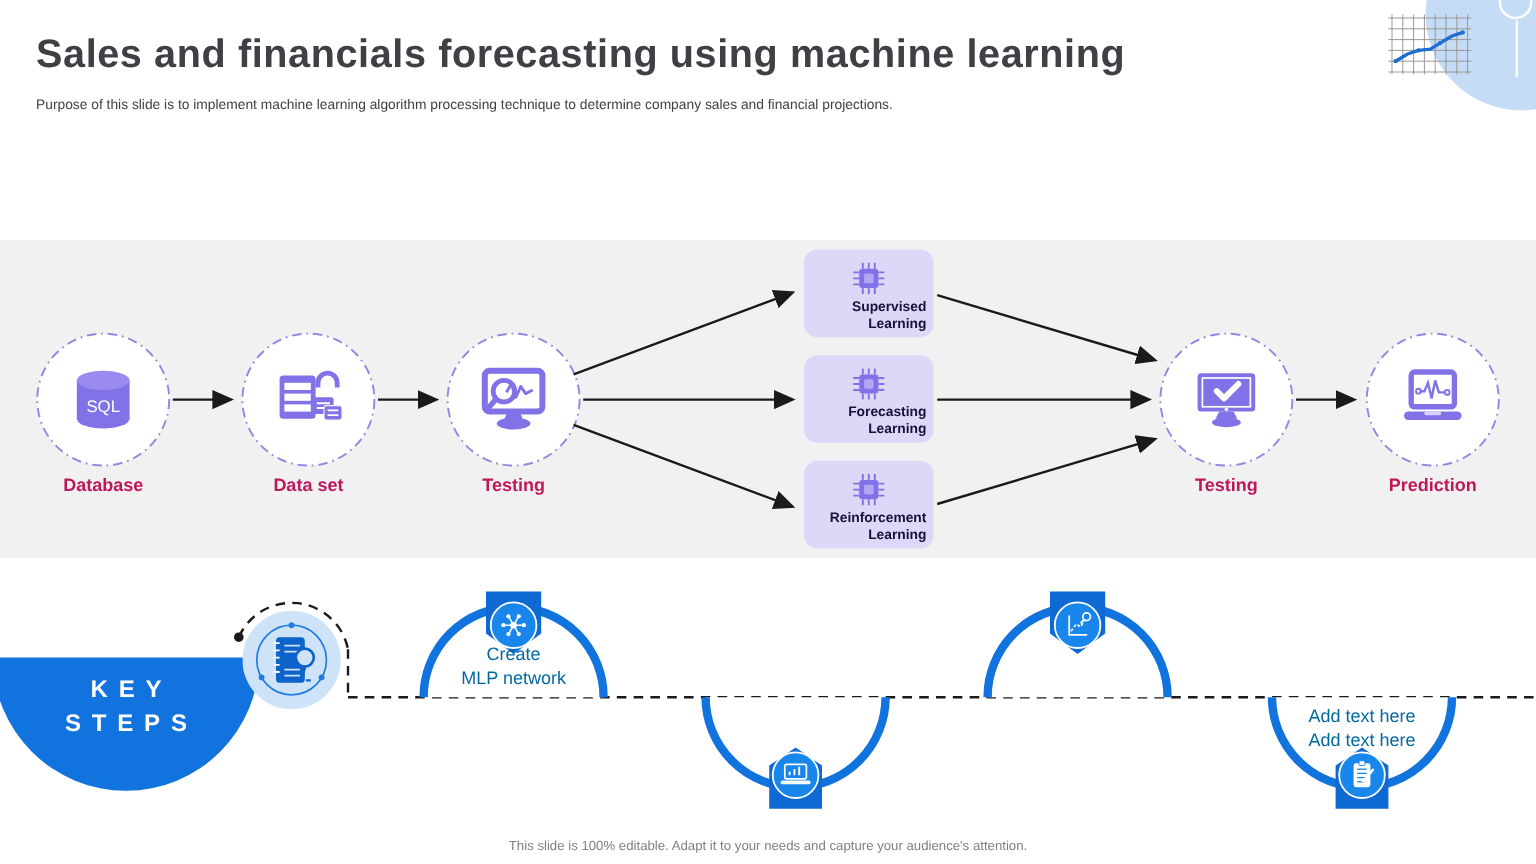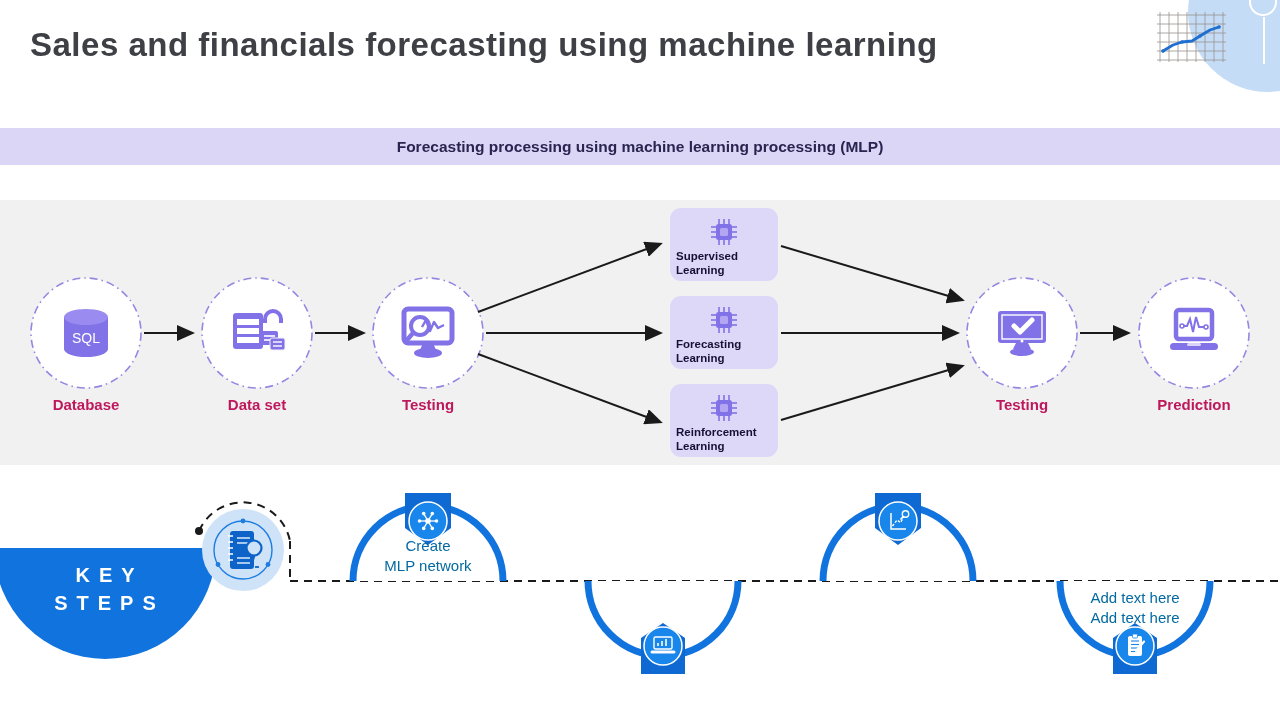--- a/index.html
+++ b/index.html
@@ -19,21 +19,21 @@
   
   .flow-band{position:absolute;left:0;top:200px;width:1280px;height:265px;background:#f2f1f2;}
   .flow-band svg.layer{position:absolute;left:0;top:0;}
   .node-icon{position:absolute;width:64px;height:64px;top:101px;}
   .node-label{position:absolute;top:196px;width:140px;text-align:center;
     font-size:15px;font-weight:bold;color:#be185d;}
   .branch-box{position:absolute;left:670px;width:108px;height:73px;background:#ded8f8;
     border-radius:11px;display:flex;flex-direction:column;align-items:center;
     justify-content:flex-start;padding-top:9px;box-sizing:border-box;}
   .branch-box .branch-label{font-size:11.5px;font-weight:bold;color:#161236;
-    text-align:left;line-height:13.5px;margin-top:3px;width:96px;}
+    text-align:right;line-height:13.5px;margin-top:3px;width:96px;}
   
   .keysteps{position:absolute;left:0;top:478px;width:1280px;height:212px;}
   .keysteps svg.layer{position:absolute;left:0;top:0;}
   .half-disc{position:absolute;left:-6px;top:70px;width:222px;height:111px;
     background:#1173dd;border-radius:0 0 111px 111px;text-align:center;
     padding-top:13px;box-sizing:border-box;}
   .half-disc div{color:#ffffff;font-size:20px;font-weight:bold;
     letter-spacing:9px;text-indent:9px;line-height:28px;}
   .intro-circle{position:absolute;left:202px;top:31px;}
   .step-text{position:absolute;width:160px;text-align:center;
@@ -71,24 +71,22 @@
       </g>
       <polyline points="1163,51 1173,45 1182,42 1192,41 1200,36 1210,30 1219,27" fill="none" stroke="#1e6fd0" stroke-width="2.8" stroke-linejoin="round" stroke-linecap="round"></polyline>
       <circle cx="1163" cy="51" r="1.8" fill="#1e6fd0"></circle>
         <circle cx="1182" cy="42" r="1.8" fill="#1e6fd0"></circle>
       <circle cx="1200" cy="36" r="1.8" fill="#1e6fd0"></circle>
         <circle cx="1219" cy="27" r="1.8" fill="#1e6fd0"></circle>
     </g>
   </svg>
 
   <h1 class="title">Sales and financials forecasting using machine learning</h1>
-
-  <div class="banner">
-    <span>Forecasting processing using machine learning processing (MLP)</span>
-  </div>
+  <p class="subtitle">Purpose of this slide is to implement machine learning algorithm processing technique to determine company sales and financial projections.</p>
+
 
   <div class="flow-band">
     <svg class="layer" width="1280" height="265" viewBox="0 0 1280 265">
       <defs>
         <marker id="arr" markerWidth="9" markerHeight="8" refX="7.5" refY="4" orient="auto">
           <path d="M0,0 L9,4 L0,8 Z" fill="#1a1a1a"></path>
         </marker>
       </defs>
       <g fill="#ffffff" stroke="#9288e2" stroke-width="1.6" stroke-dasharray="8 4 1.5 4">
         <circle cx="86" cy="133" r="55"></circle>
@@ -339,13 +337,14 @@
     <div class="step-text" style="left:348px;top:58px">
       <div>Create</div>
       <div>MLP network</div>
     </div>
     <div class="step-text" style="left:1055px;top:110px">
       <div>Add text here</div>
       <div>Add text here</div>
     </div>
   </div>
 
+  <p class="footer">This slide is 100% editable. Adapt it to your needs and capture your audience's attention.</p>
 </div>
 
 </body></html>

